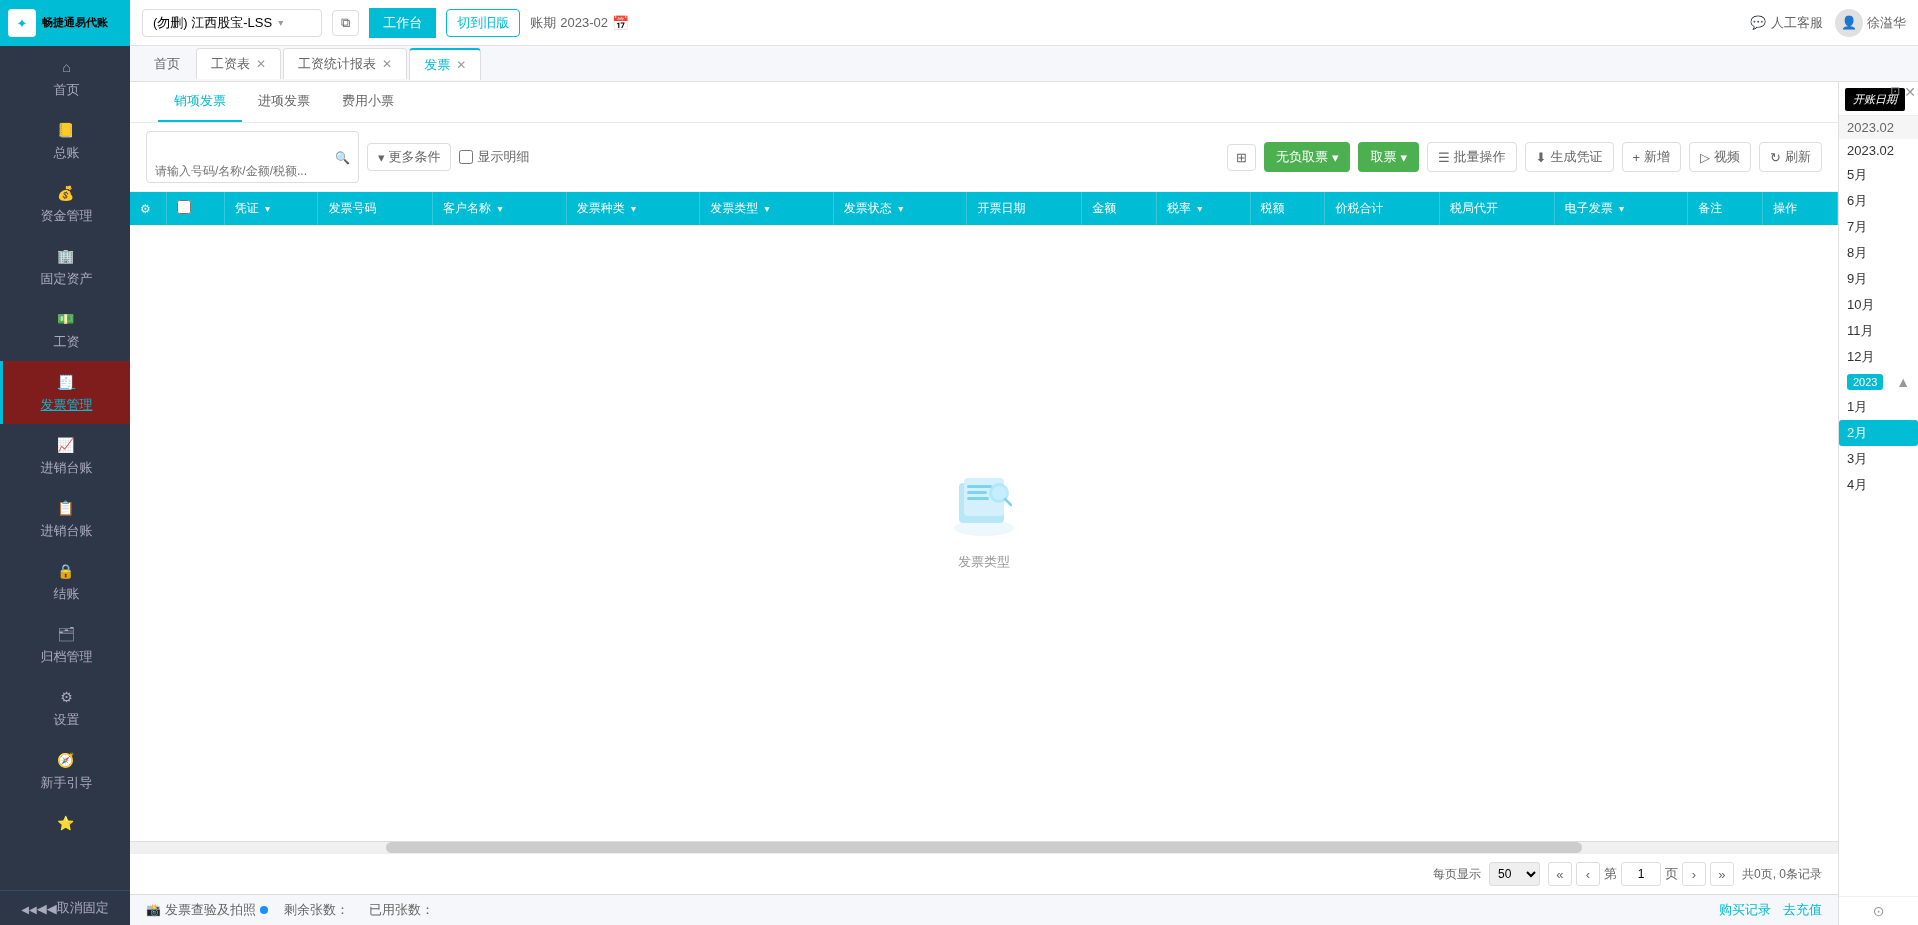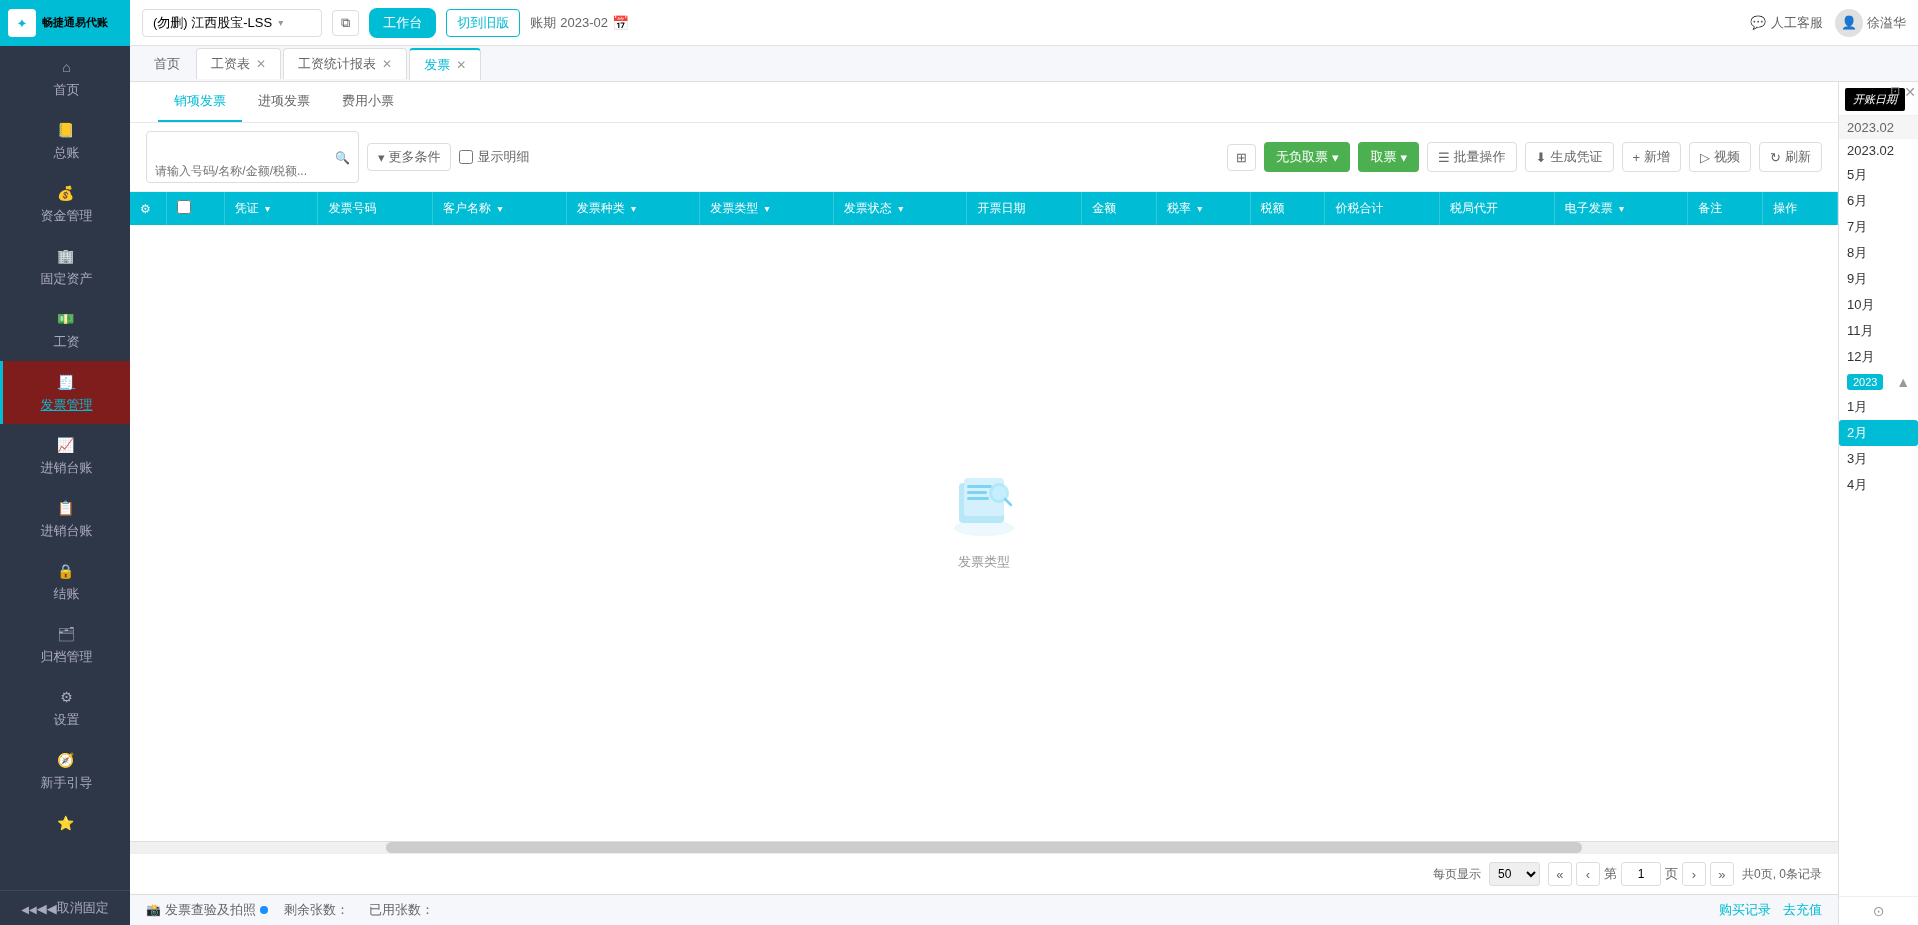--- a/index.html
+++ b/index.html
@@ -70,21 +70,21 @@
       border: 1px solid #ddd; border-radius: 4px;
       padding: 4px 10px; cursor: pointer; background: white;
       min-width: 180px;
     }
     .company-selector .dropdown-icon { color: #999; font-size: 10px; }
     .copy-btn {
       background: white; border: 1px solid #ddd; border-radius: 4px;
       padding: 4px 8px; cursor: pointer; color: #666;
     }
     .workbench-btn {
-      background: #00bcd4; color: white; border: none; border-radius: 8px;
+      background: #00bcd4; color: white; border: none; border-radius: 0;
       padding: 6px 14px; cursor: pointer; font-size: 13px;
     }
     .switch-btn {
       background: white; border: 1px solid #00bcd4; color: #00bcd4; border-radius: 4px;
       padding: 4px 10px; cursor: pointer;
     }
     .accounting-period {
       display: flex; align-items: center; gap: 4px; color: #666;
     }
     .period-icon { font-size: 14px; color: #00bcd4; }

